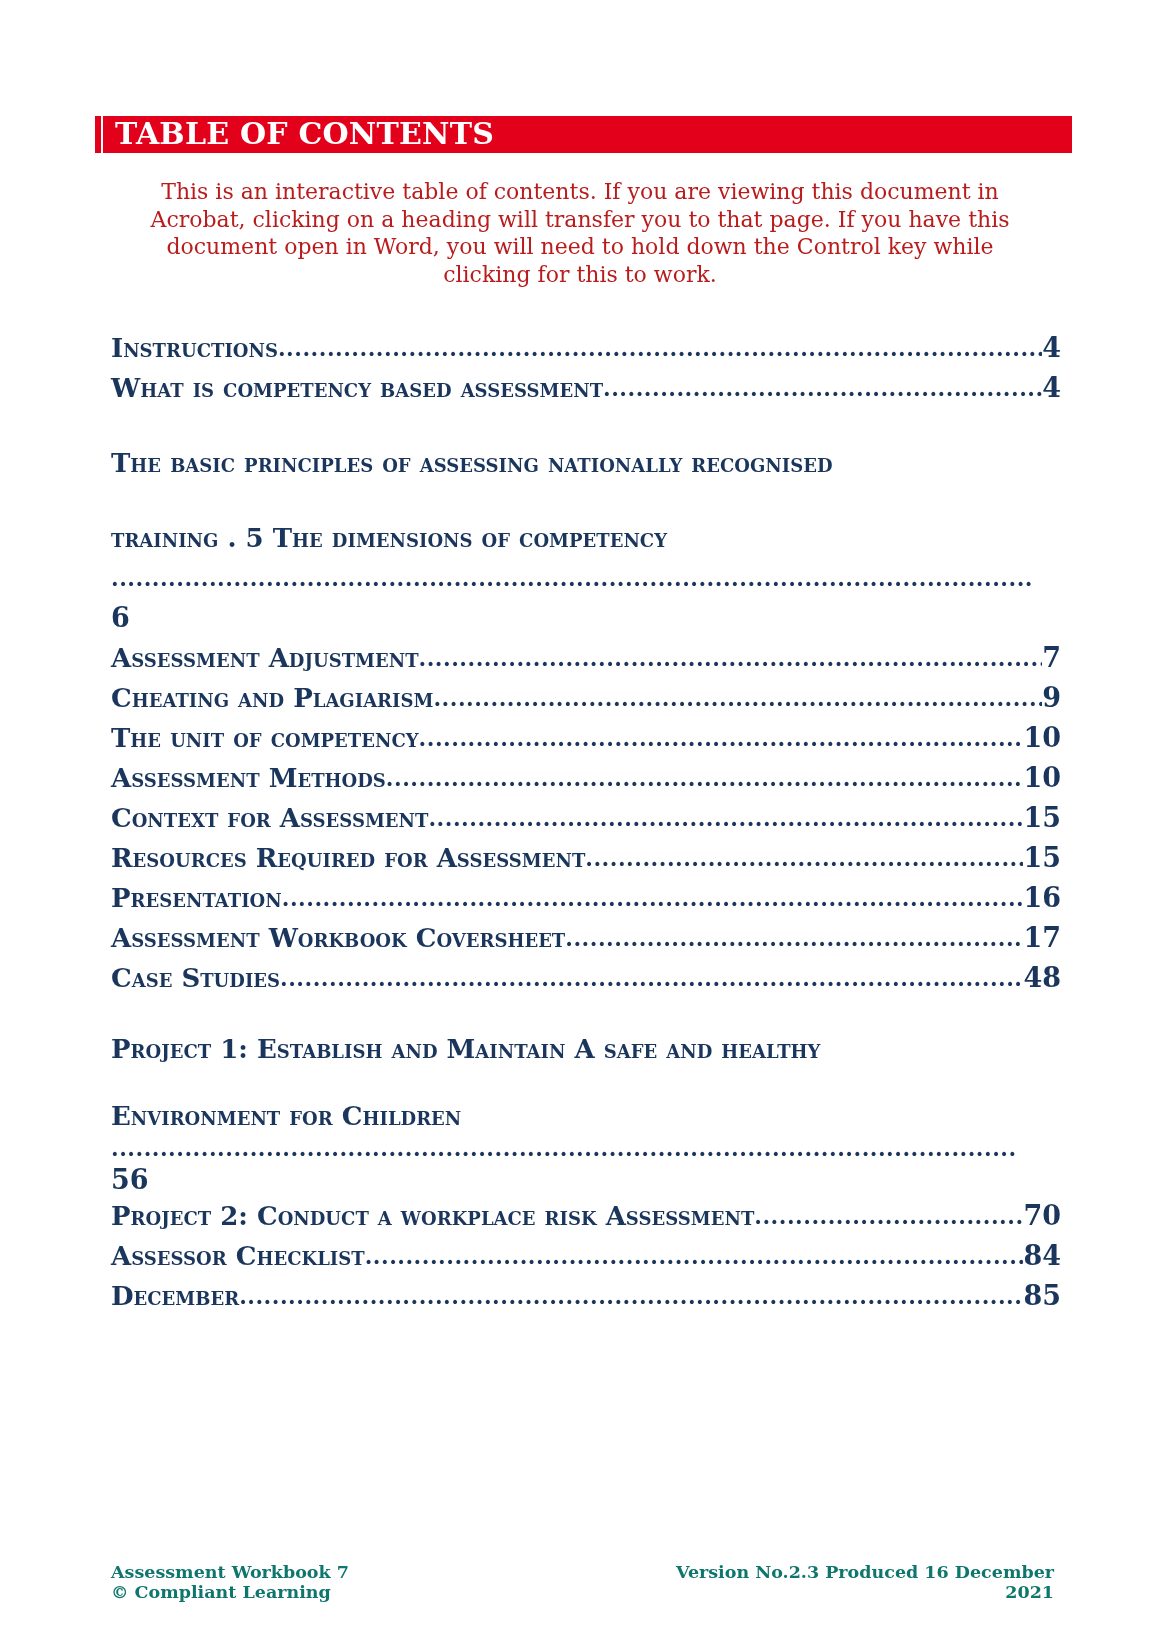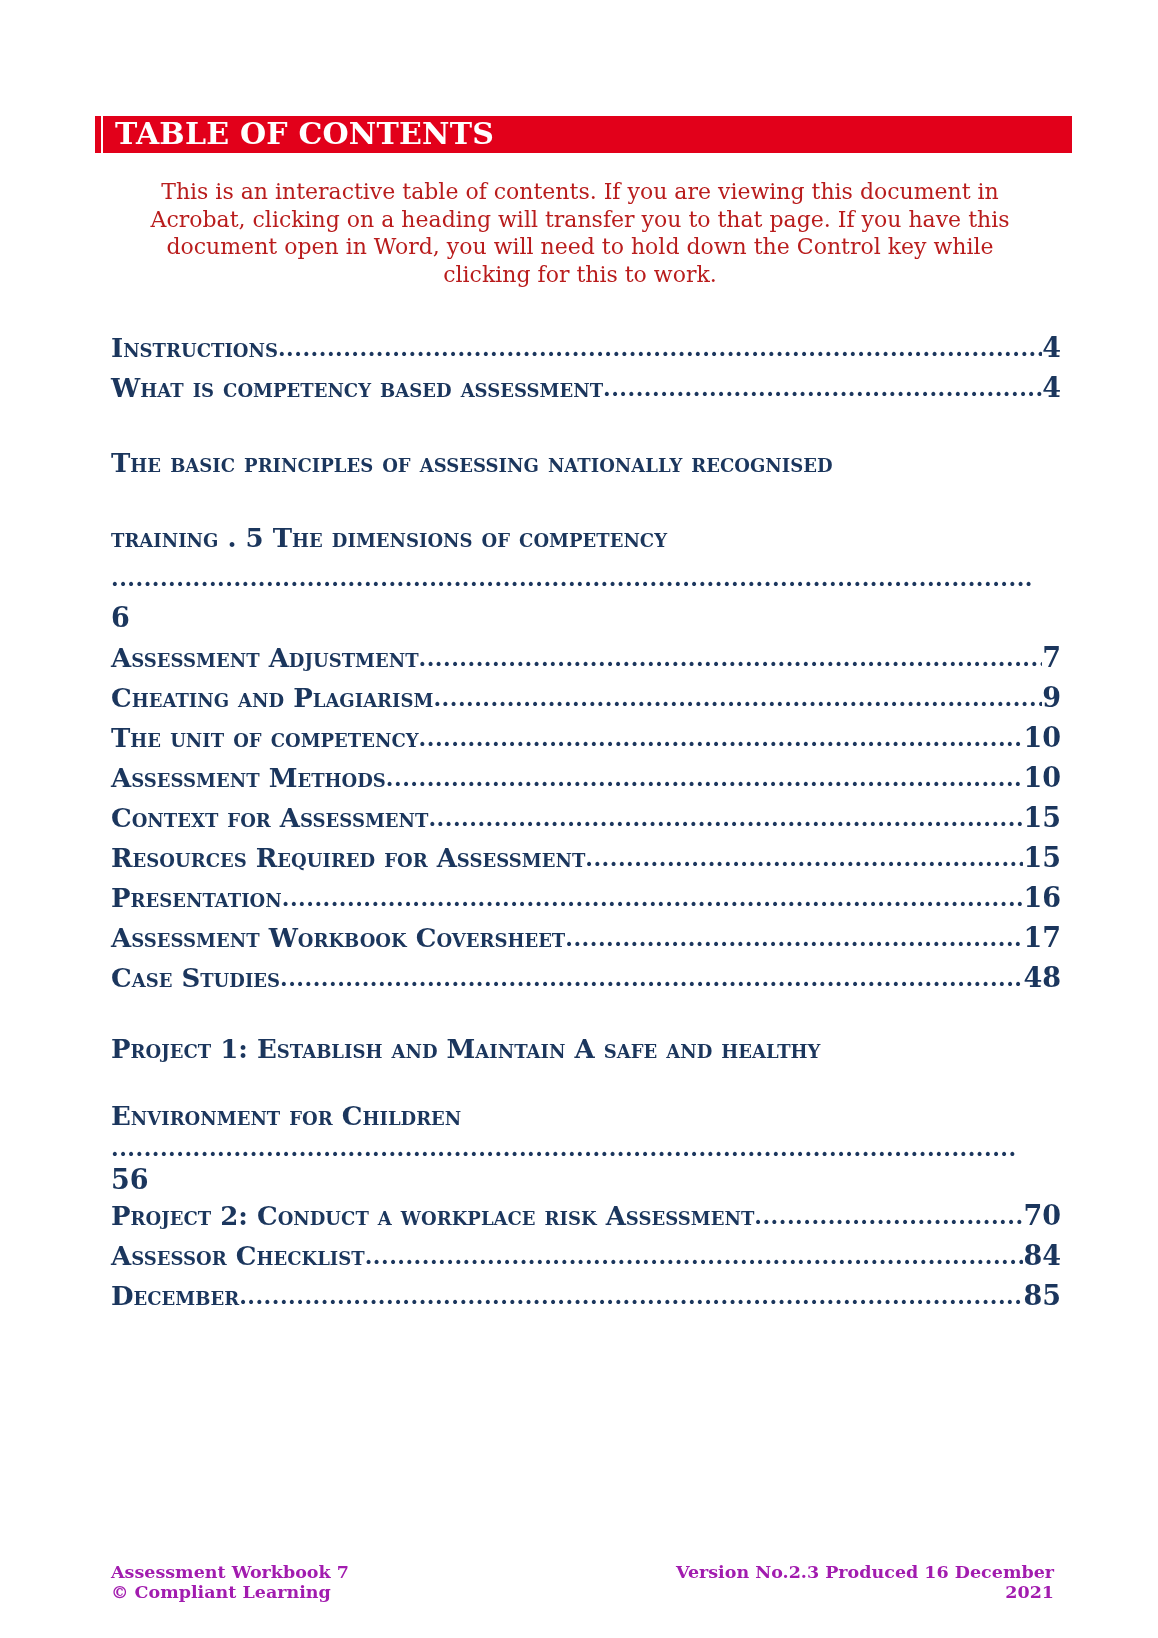--- a/index.html
+++ b/index.html
@@ -19,21 +19,21 @@
     .entry .pg { font-size: 27px; }
     .row { display: flex; align-items: flex-start; width: 950px; }
     .row .label { flex: 0 0 auto; }
     .row .dots { flex: 1 1 auto; overflow: hidden; white-space: nowrap; font-size: 22px; letter-spacing: 0.5px; }
     .row .dots::before { content: "................................................................................................................................................................................................................................................................"; }
     .row .pg { flex: 0 0 auto; }
     .multi .line { display: block; white-space: nowrap; font-variant: small-caps; margin-top: 35px; }
     .multi .dotline { display: block; overflow: hidden; white-space: nowrap; width: 920px; font-size: 22px; letter-spacing: 0.5px; }
     .multi .dotline::before { content: "................................................................................................................................................................................................................................................................"; }
     .multi .pgline { display: block; font-size: 27px; }
-    .footer { position: absolute; top: 1562px; font-weight: bold; font-size: 17.5px; line-height: 20px; color: #a21caf; }
+    .footer { position: absolute; top: 1562px; font-weight: bold; font-size: 17.5px; line-height: 20px; color: #0f766e; }
     .footer.left { left: 111px; }
     .footer.right { right: 104px; text-align: right; }
   </style>
 </head>
 <body>
 
 <div class="title-bar">
   <span class="title-text">TABLE OF CONTENTS</span>
 </div>
 

